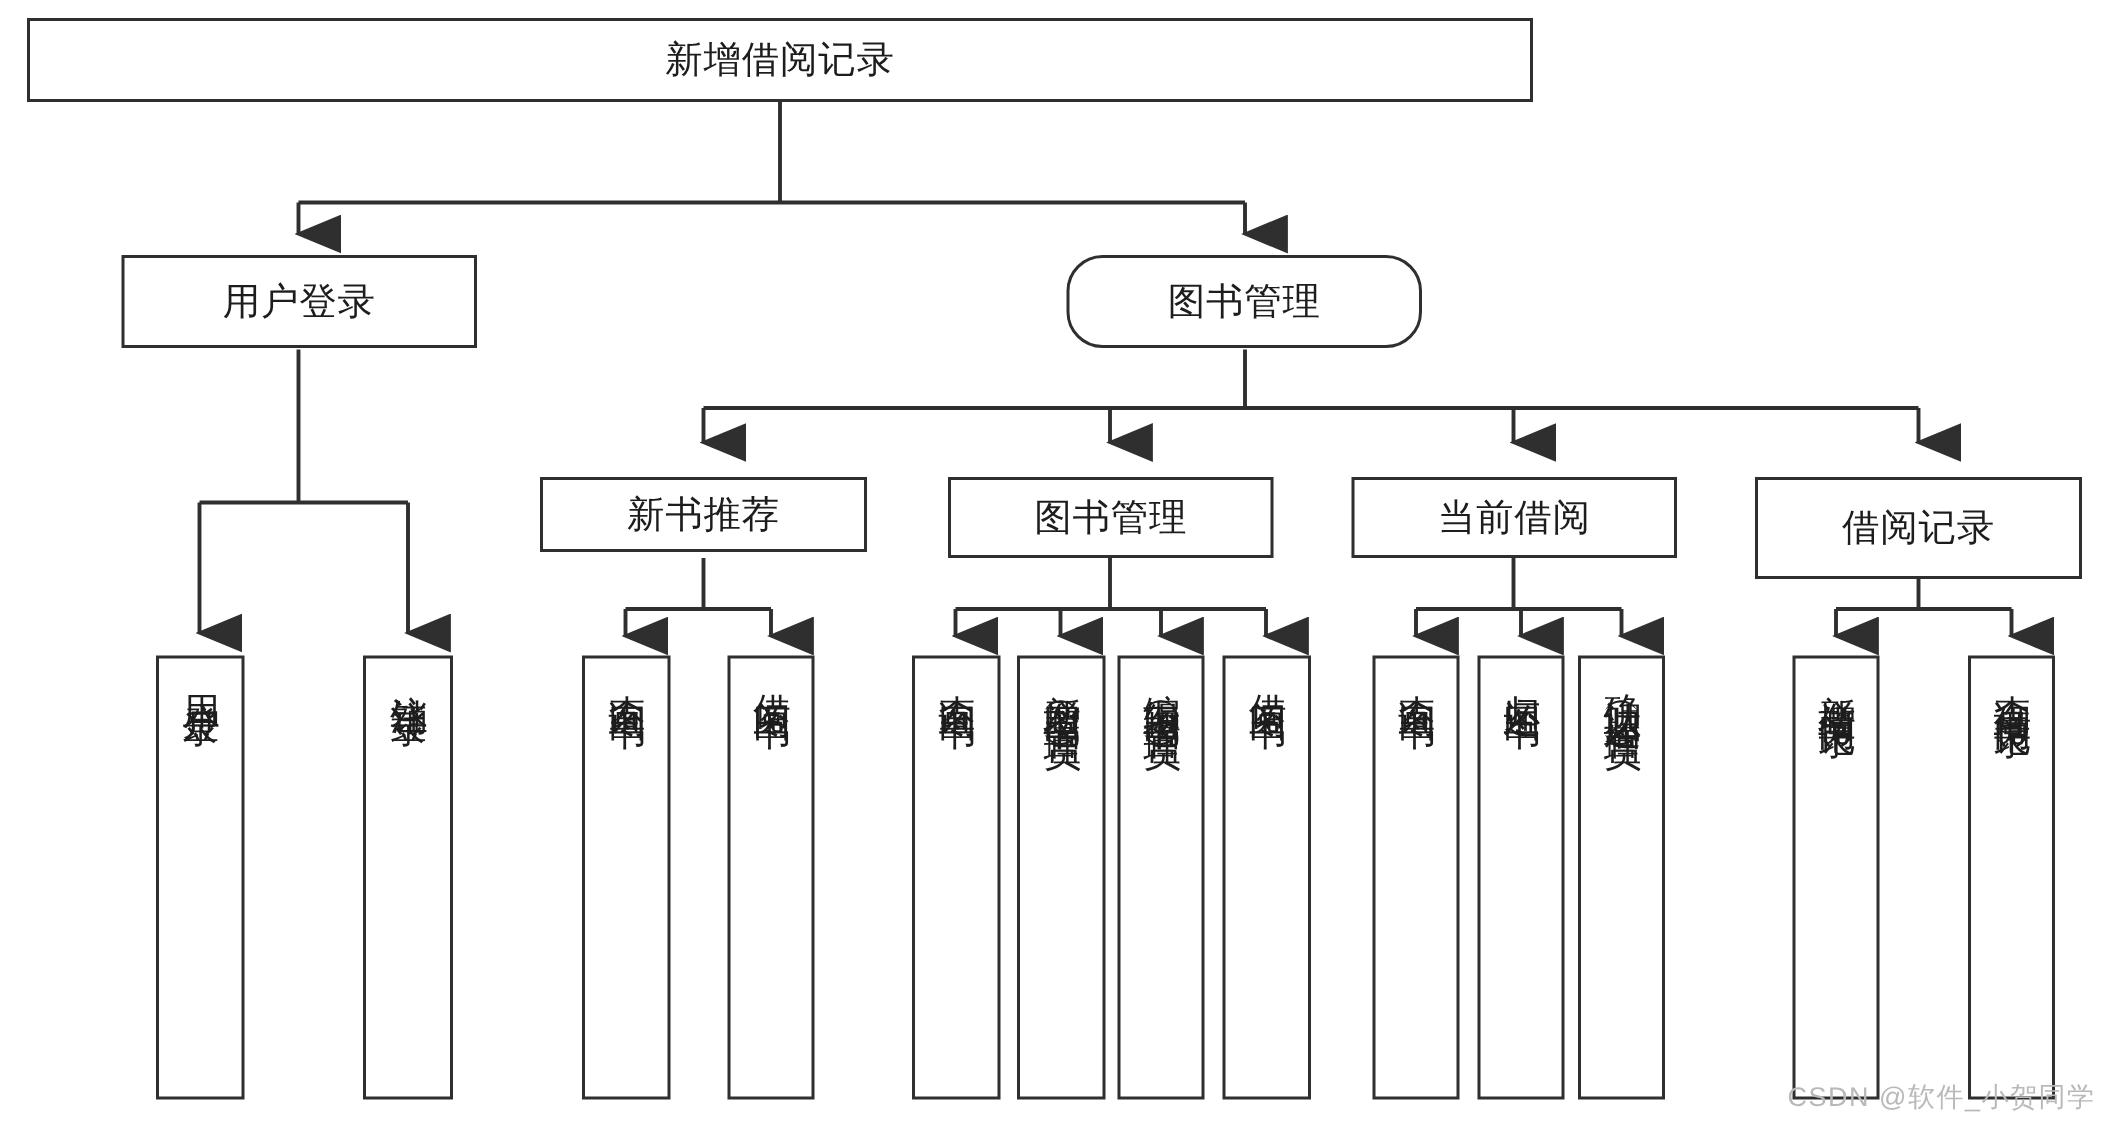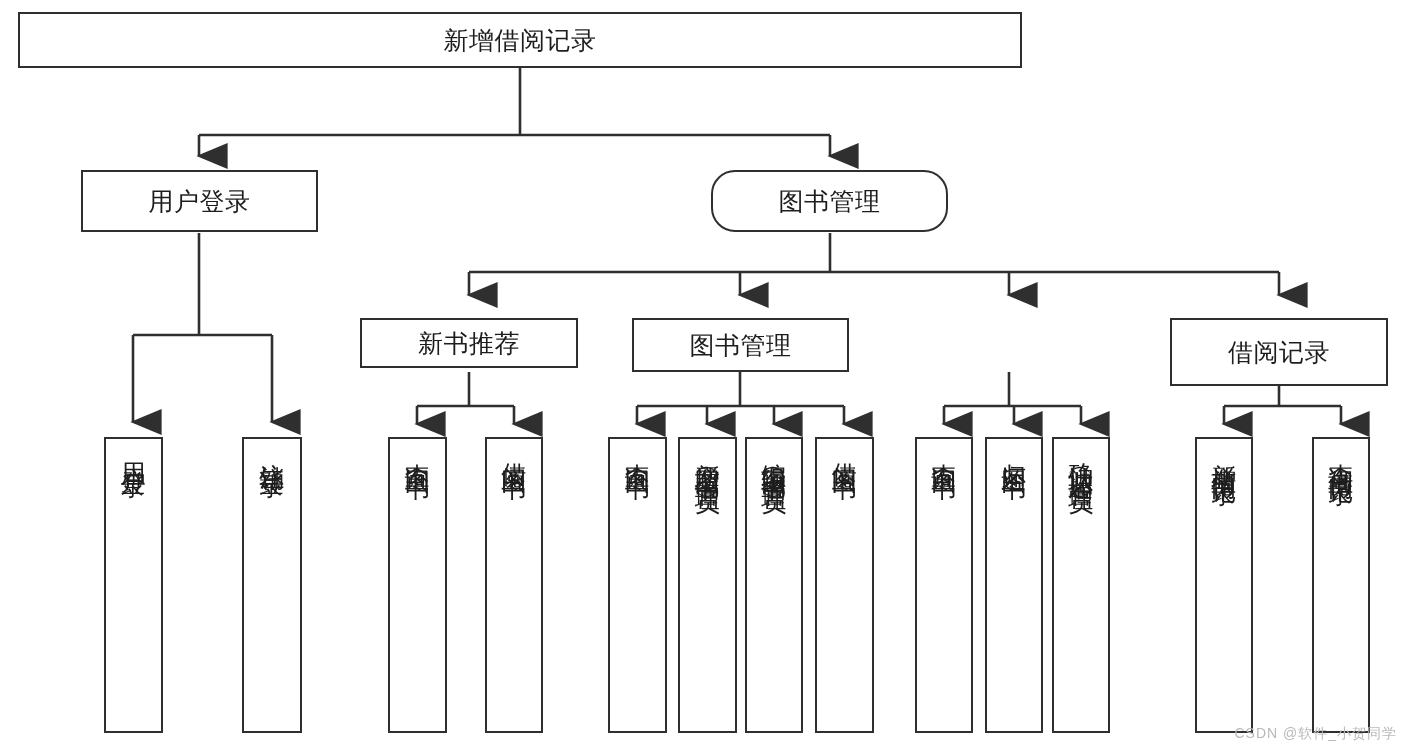--- a/index.html
+++ b/index.html
@@ -46,21 +46,21 @@
     text-orientation:upright;
     font-size:25px;
     line-height:1.05;
     letter-spacing:4px;
     white-space:nowrap;
   }
 
   .watermark{
     position:absolute;
     right:8px;bottom:4px;
-    font-size:14px;
+    font-size:18px;
     color:#b9b9b9;
     letter-spacing:1px;
     z-index:5;
     white-space:nowrap;
   }
 </style>
 </head>
 <body>
 
 <div id="stage">
@@ -126,20 +126,23 @@
   <div class="node h" style="left:711px;top:170px;width:237px;height:62px;border-radius:24px;">
     <span class="lbl">图书管理</span>
   </div>
 
   <div class="node h" style="left:360px;top:318px;width:218px;height:50px;">
     <span class="lbl">新书推荐</span>
   </div>
   <div class="node h" style="left:632px;top:318px;width:217px;height:54px;">
     <span class="lbl">图书管理</span>
   </div>
+  <div class="node h" style="left:901px;top:318px;width:217px;height:54px;">
+    <span class="lbl">当前借阅</span>
+  </div>
   <div class="node h" style="left:1170px;top:318px;width:218px;height:68px;align-items:center;">
     <span class="lbl">借阅记录</span>
   </div>
 
   <div class="node v" style="left:104px;top:437px;width:59px;height:296px;">
     <span class="lbl">用户登录</span>
   </div>
   <div class="node v" style="left:242px;top:437px;width:60px;height:296px;">
     <span class="lbl">注销登录</span>
   </div>

